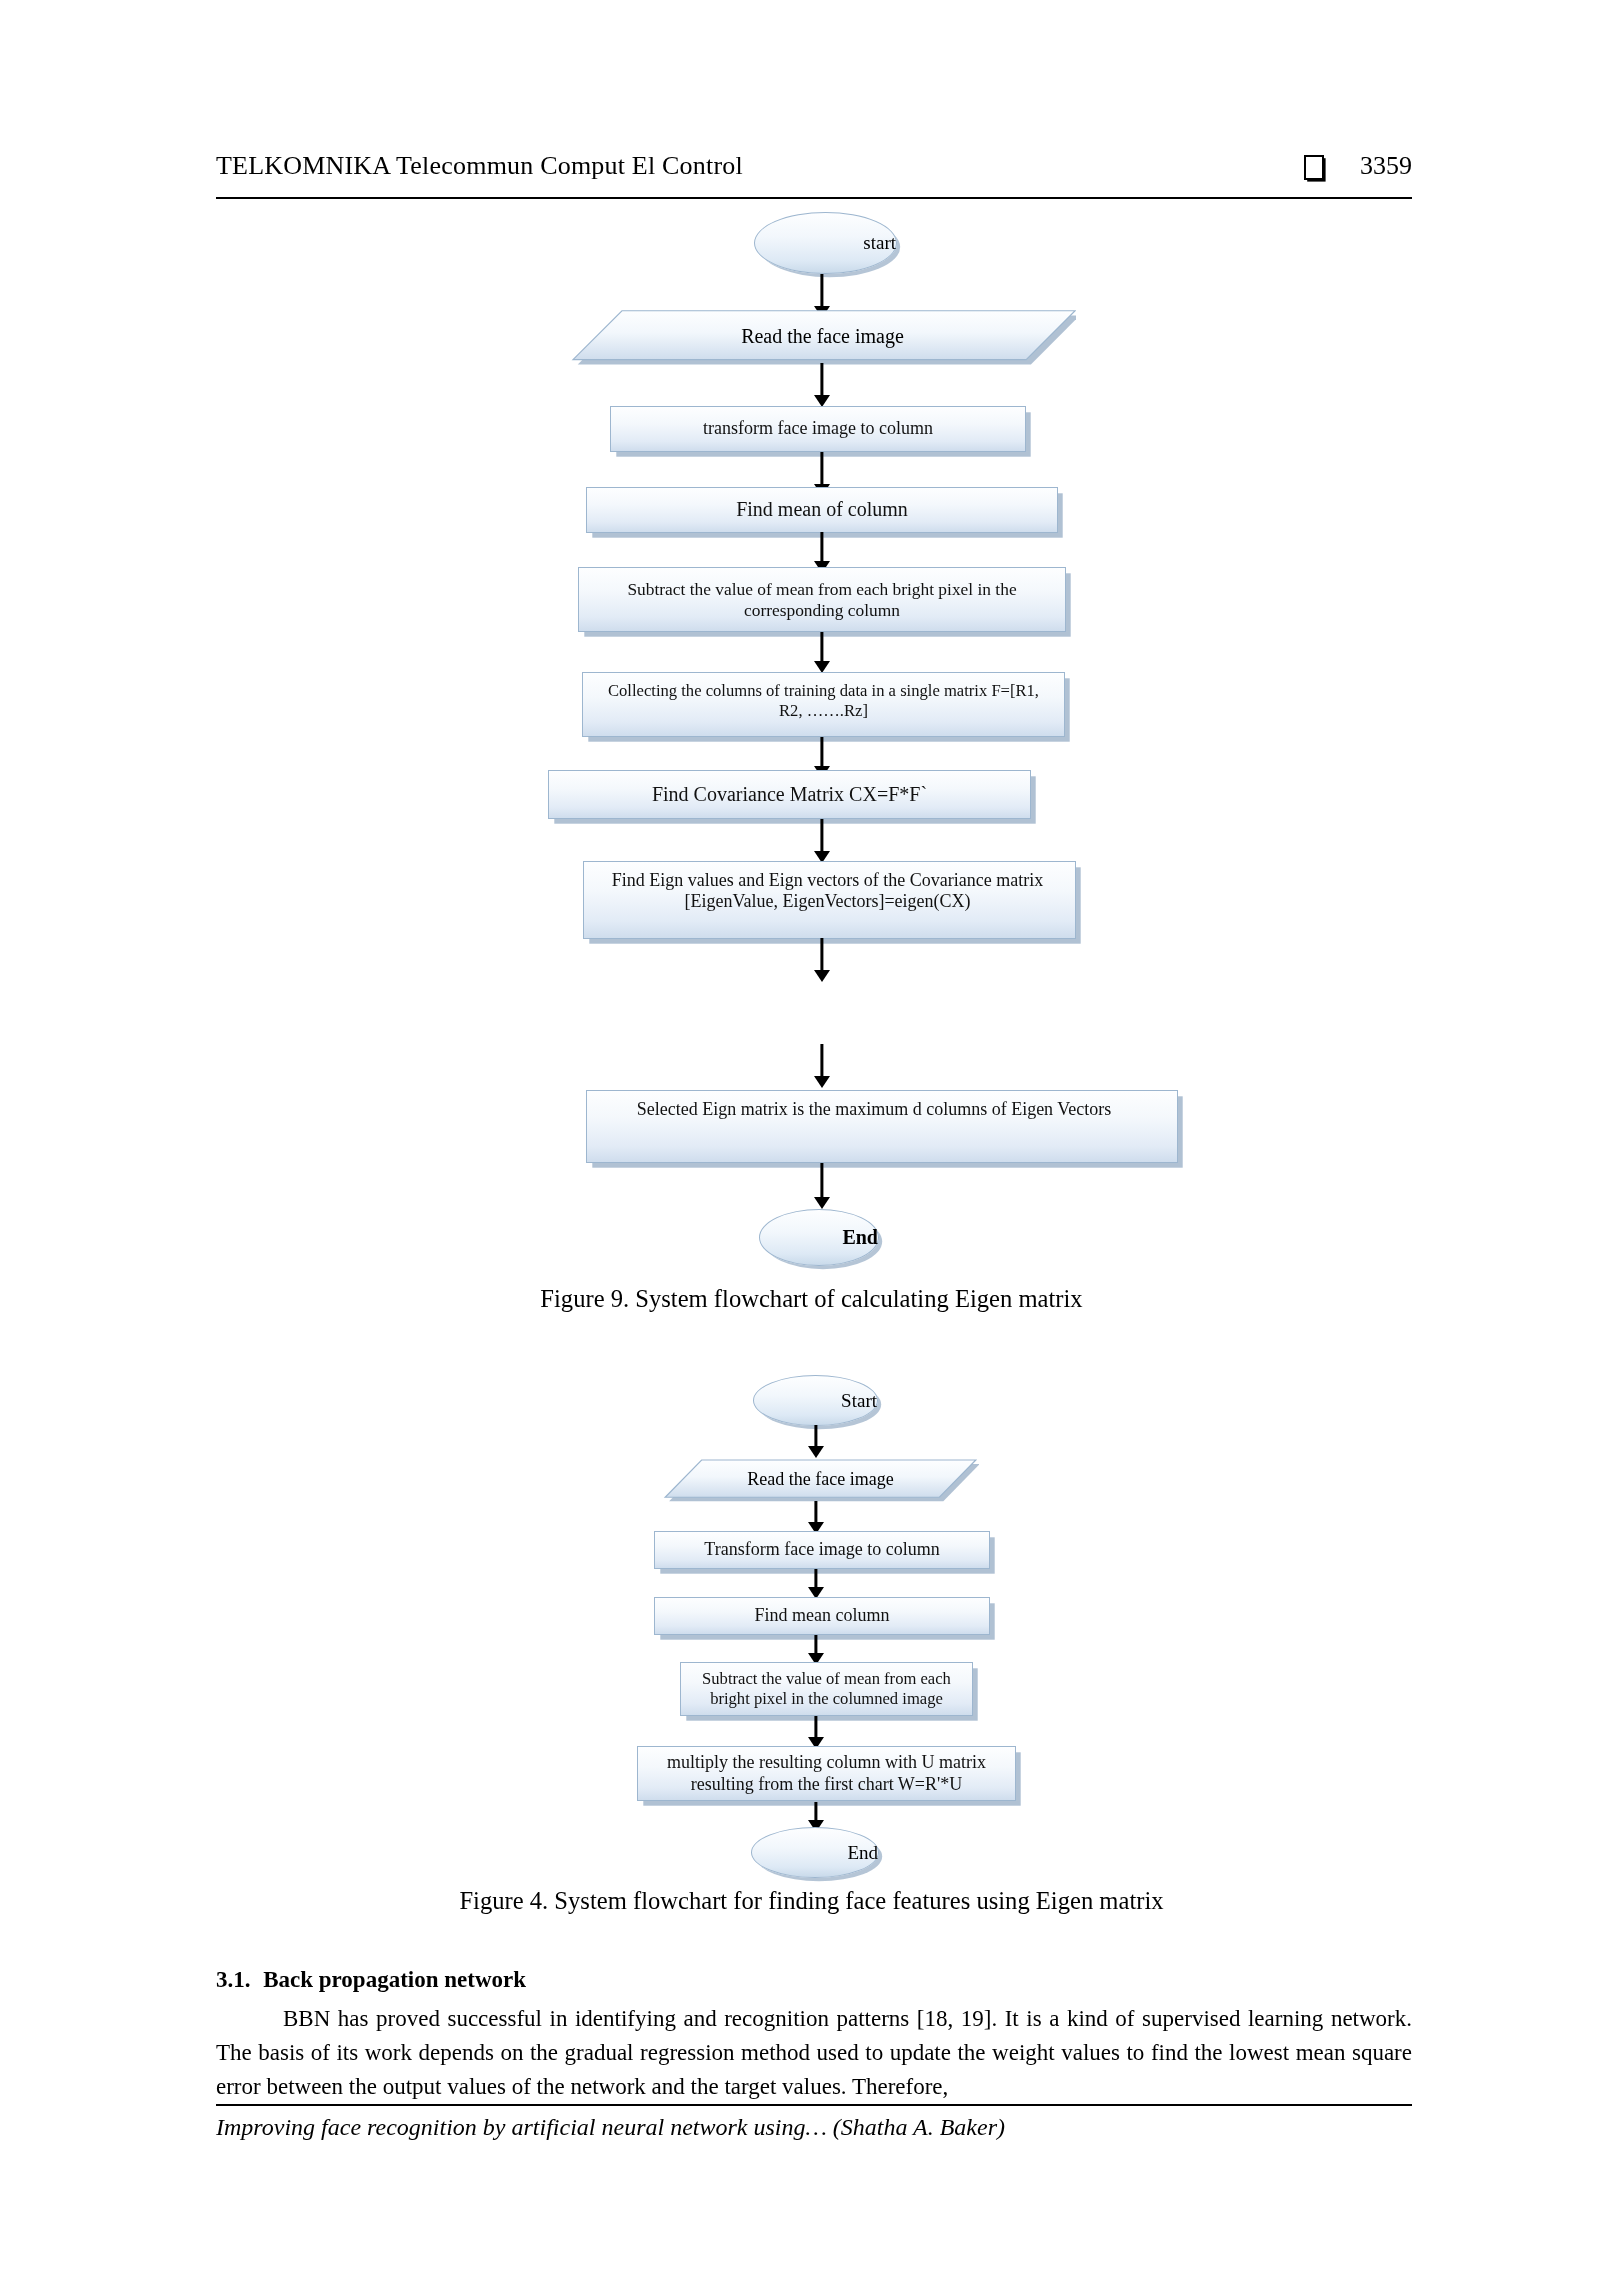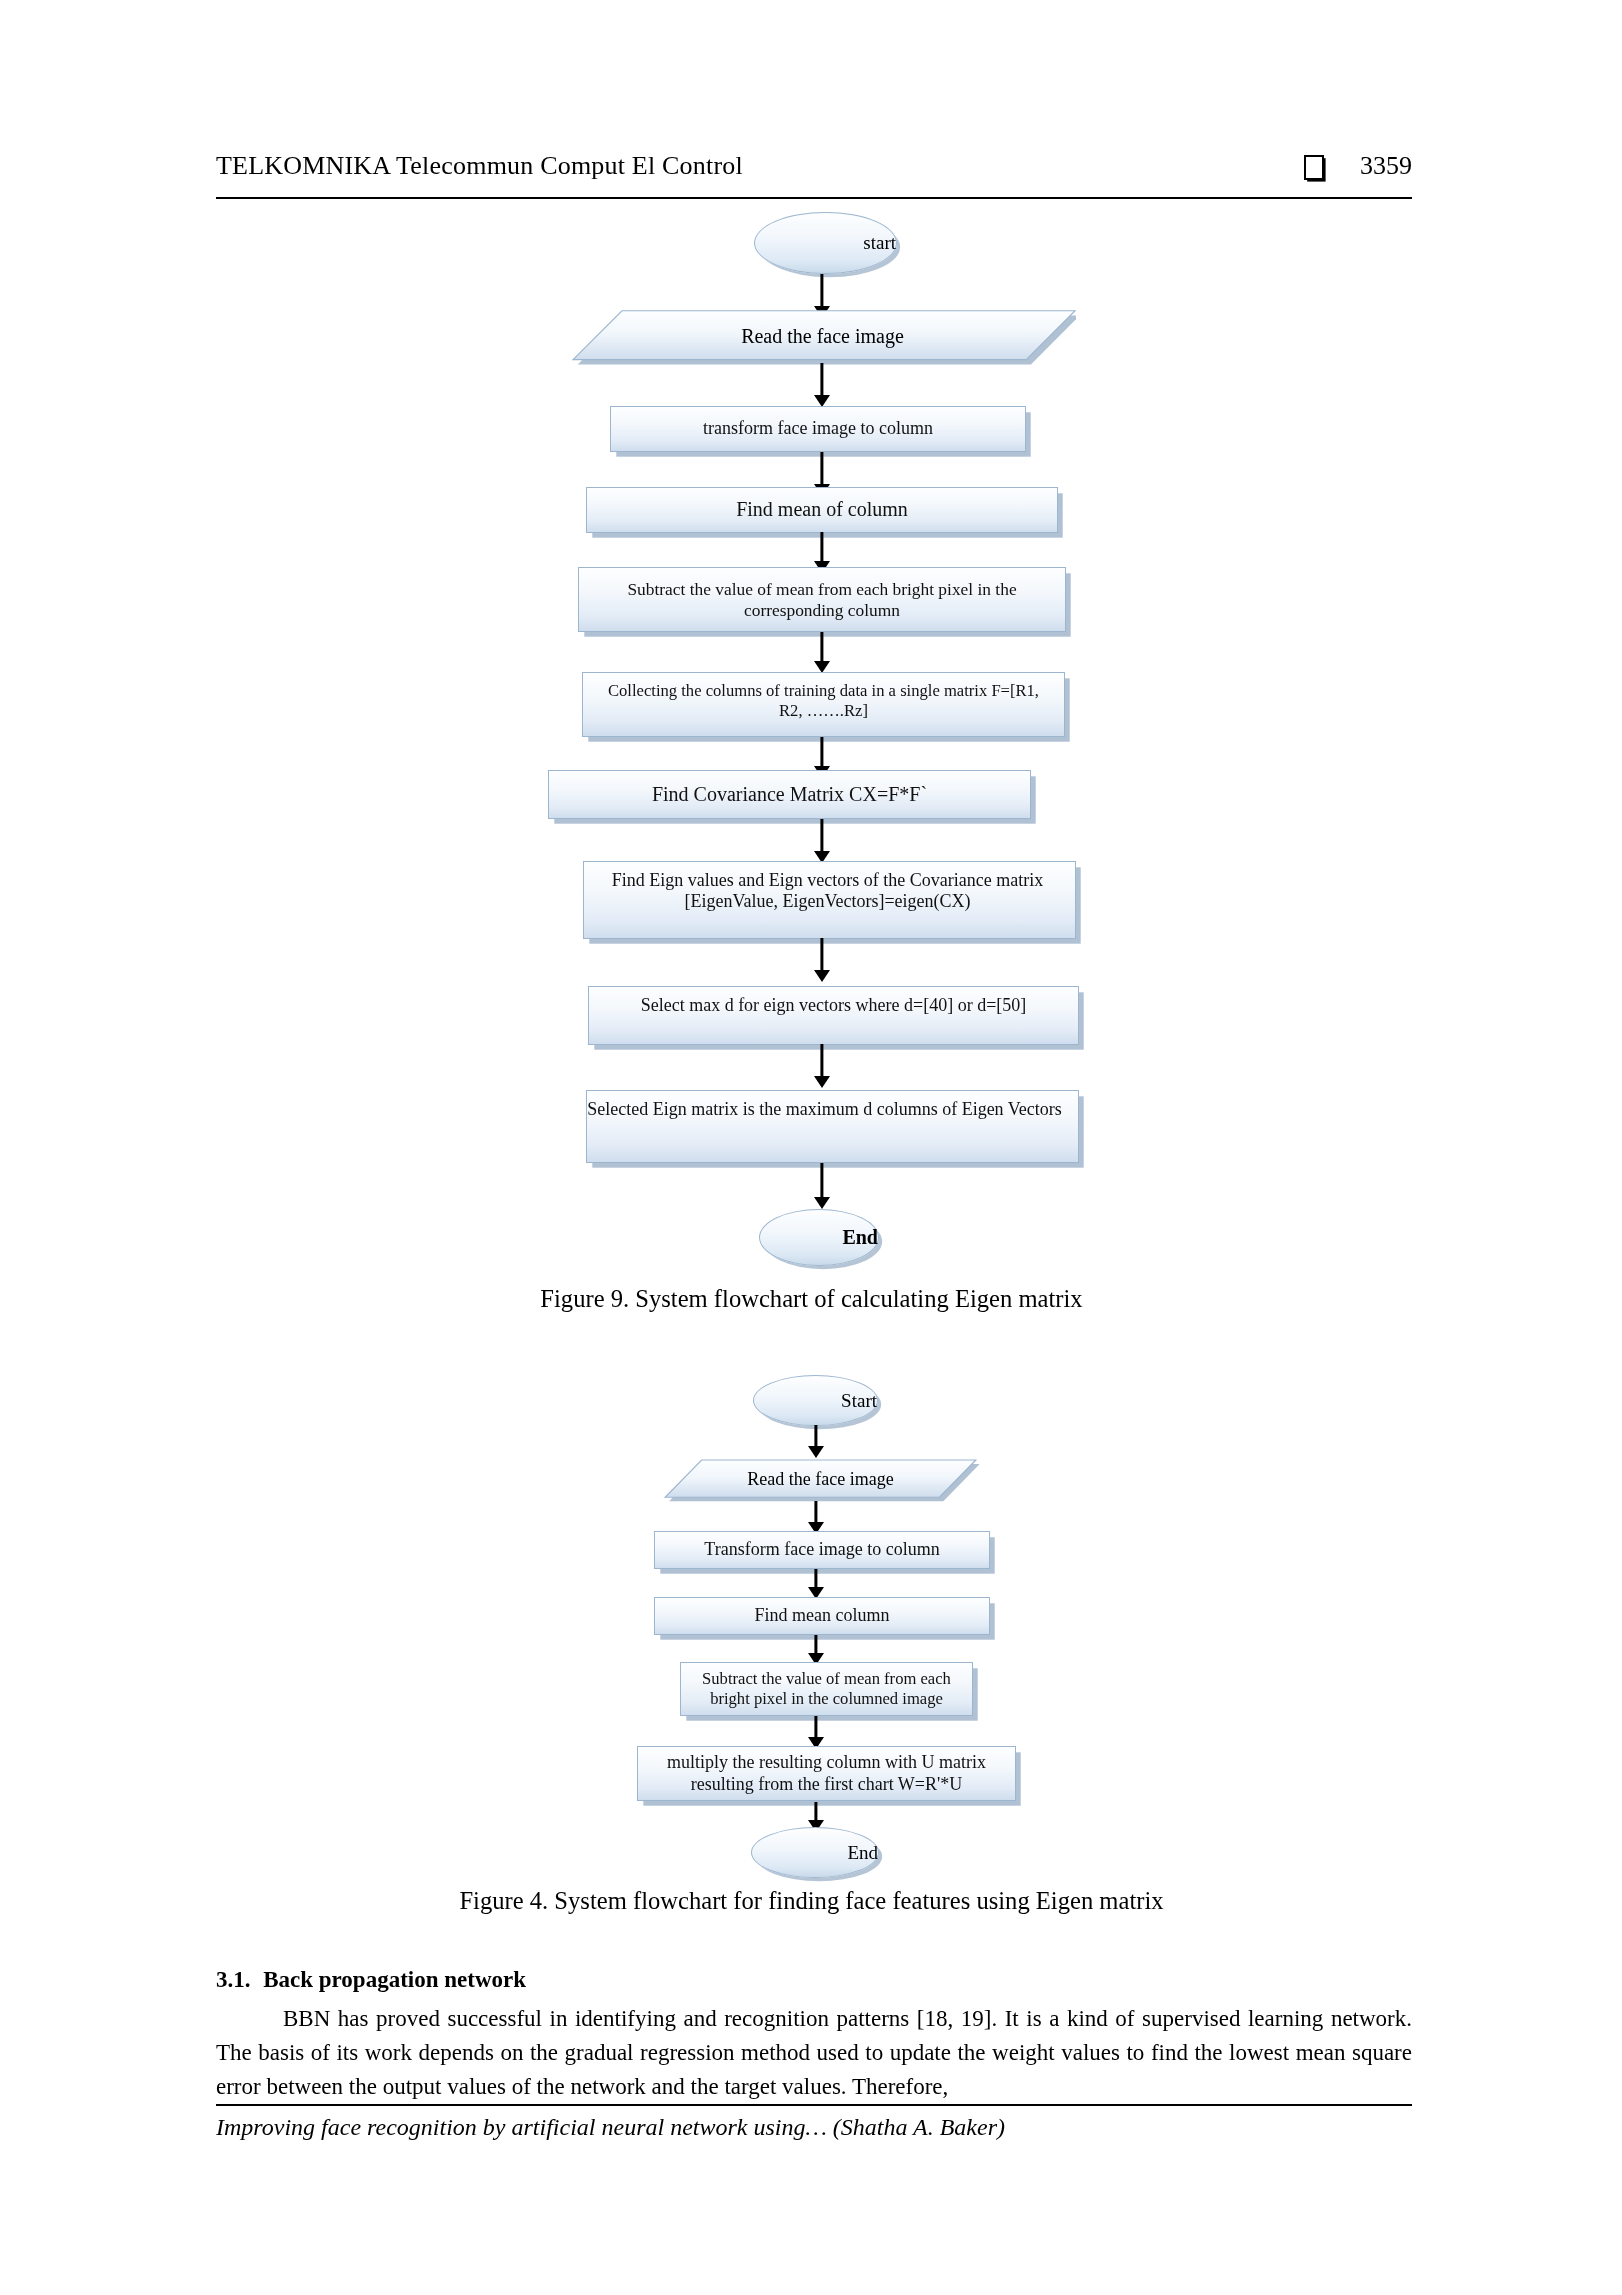--- a/index.html
+++ b/index.html
@@ -274,29 +274,26 @@
     </div>
 
     <div class="node proc valign-top" style="left:583px; top:861px; width:493px; height:78px; font-size:18px; padding-left:16px; padding-right:20px;">
       <span>Find Eign values and Eign vectors of the Covariance matrix [EigenValue, EigenVectors]=eigen(CX)</span>
     </div>
     <div class="arrow" style="left:812px; top:938px; width:19px; height:44px;">
       <div class="stem" style="height:33px;"></div>
         <div class="head"></div>
     </div>
 
-    <div class="node proc valign-top" style="left:588px; top:986px; width:491px; height:59px; font-size:18px;">
-      <span>Select max d for eign vectors where  d=[40]  or d=[50]</span>
-    </div>
     <div class="arrow" style="left:812px; top:1044px; width:19px; height:44px;">
       <div class="stem" style="height:33px;"></div>
         <div class="head"></div>
     </div>
 
-    <div class="node proc valign-top" style="left:586px; top:1090px; width:493px; height:73px; font-size:18px; padding-right:16px;">
+    <div class="node proc valign-top" style="left:586px; top:1090px; width:592px; height:73px; font-size:18px; padding-right:16px;">
       <span>Selected Eign matrix is the maximum d columns of Eigen Vectors</span>
     </div>
     <div class="arrow" style="left:812px; top:1163px; width:19px; height:46px;">
       <div class="stem" style="height:35px;"></div>
         <div class="head"></div>
     </div>
 
     <div class="node term" style="left:759px; top:1209px; width:120px; height:57px; font-size:20px; font-weight:bold;">
       <span>End</span>
     </div>

